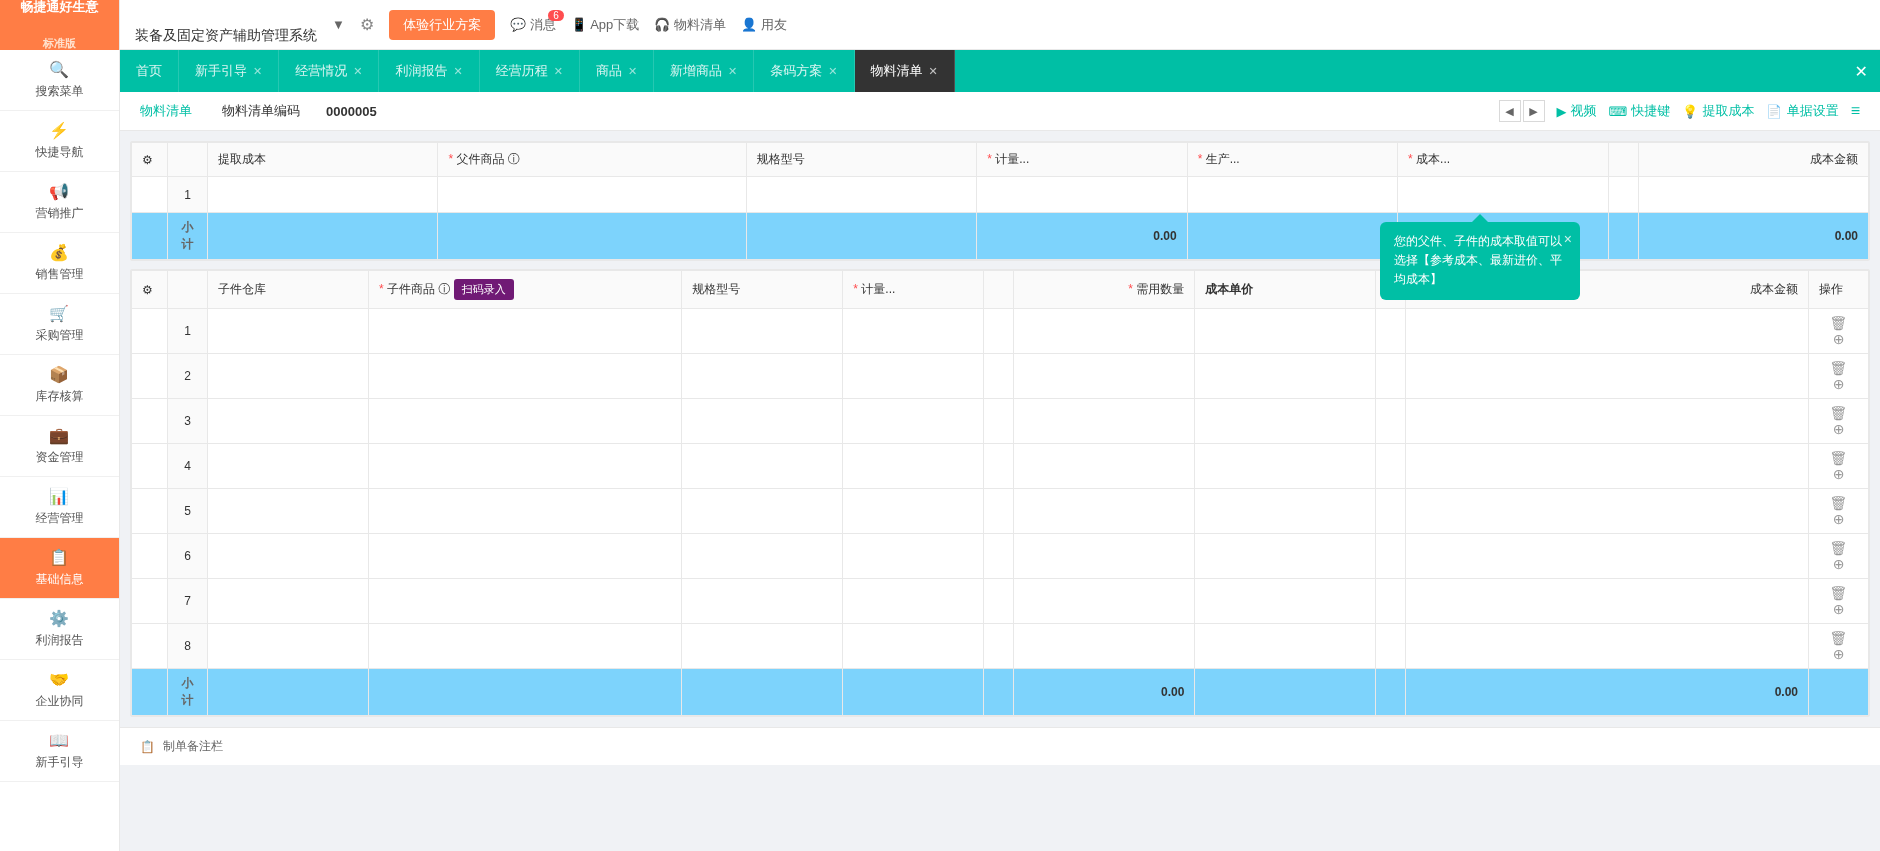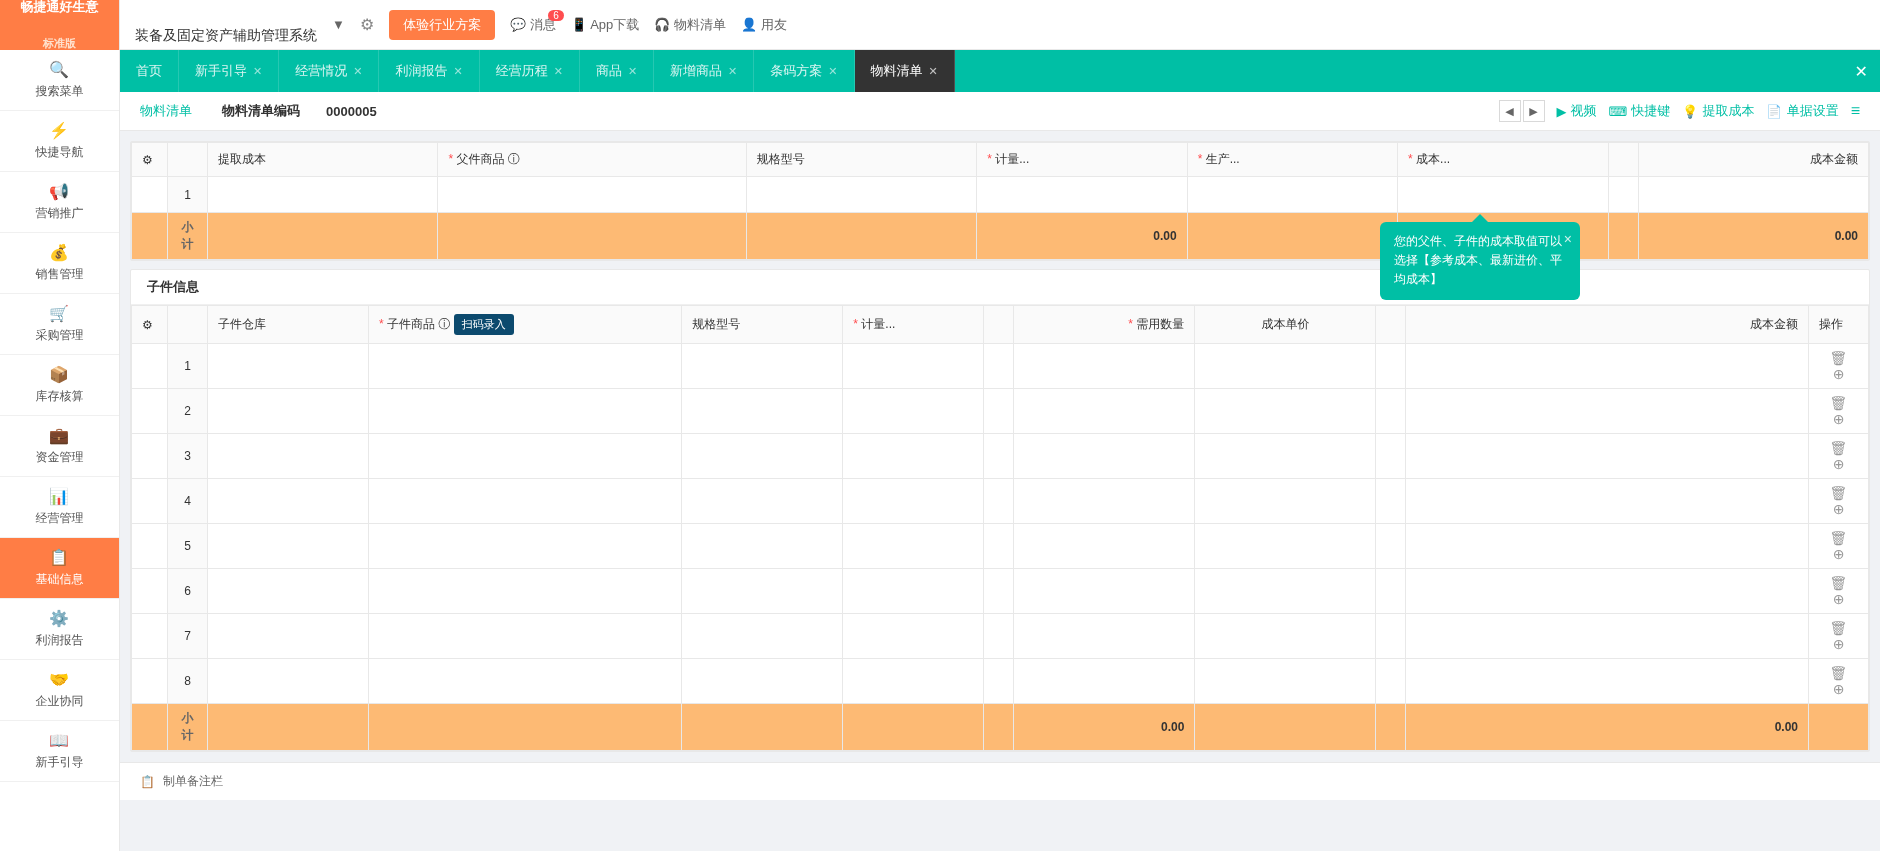--- a/index.html
+++ b/index.html
@@ -40,28 +40,28 @@
     .header-actions span { cursor: pointer; display: flex; align-items: center; gap: 4px; }
 
     
     .section { background: #fff; margin: 10px; border: 1px solid #e8e8e8; border-radius: 2px; }
     .section-title { padding: 8px 16px; font-size: 13px; font-weight: bold; color: #333; border-bottom: 1px solid #f0f0f0; }
 
     
     .data-table { width: 100%; border-collapse: collapse; font-size: 12px; }
     .data-table th { background: #fafafa; border: 1px solid #e8e8e8; padding: 8px 10px; color: #333; font-weight: normal; text-align: left; white-space: nowrap; }
     .data-table td { border: 1px solid #e8e8e8; padding: 6px 10px; color: #333; height: 36px; }
-    .data-table .subtotal { background: #fdba74; font-weight: bold; margin-left: 20px; }
+    .data-table .subtotal { background: #7dd3fc; font-weight: bold; margin-left: 20px; }
     .data-table .subtotal td { border-top: 1px solid #f0c080; }
     .required { color: #ff4d4f; }
     .col-num { width: 40px; text-align: center; color: #999; background: #fafafa; }
     .col-setting { width: 36px; text-align: center; }
     .col-actions { width: 60px; text-align: center; }
     .action-icon { cursor: pointer; color: #999; font-size: 14px; margin: 0 3px; }
-    .scan-btn { background: #0c4a6e; color: #fff; border: none; padding: 3px 8px; border-radius: 3px; cursor: pointer; font-size: 11px; text-align: center; }
+    .scan-btn { background: #701a75; color: #fff; border: none; padding: 3px 8px; border-radius: 3px; cursor: pointer; font-size: 11px; text-align: center; }
     .value-cell { text-align: right; padding-right: 15px; }
 
     
     .tooltip-box { position: absolute; background: #00bfa5; color: #fff; border-radius: 6px; padding: 10px 14px; font-size: 12px; width: 200px; line-height: 1.6; z-index: 100; top: 130px; right: 300px; }
     .tooltip-box::before { content: ''; position: absolute; top: -8px; left: 50%; transform: translateX(-50%); border: 8px solid transparent; border-bottom-color: #00bfa5; border-top: none; }
     .tooltip-close { position: absolute; top: 6px; right: 8px; cursor: pointer; color: rgba(255,255,255,0.8); font-size: 14px; }
 
     
     .nav-arrows { display: flex; align-items: center; gap: 2px; }
     .nav-arrow { width: 22px; height: 22px; border: 1px solid #d9d9d9; display: flex; align-items: center; justify-content: center; cursor: pointer; color: #666; font-size: 11px; background: #fff; }
@@ -197,21 +197,21 @@
     <span class="nav-close-all">✕</span>
   </div>
 
   <div class="content">
     <div class="page-content">
 
       <div class="page-header">
         <span class="breadcrumb">
           <span>物料清单</span>
         </span>
-        <span style="color:#333;margin-left:10px;font-weight:bold;">物料清单编码</span>
+        <span style="color:#333;margin-left:10px;">物料清单编码</span>
         <span style="color:#333;font-weight:bold;margin-left:6px;">0000005</span>
         <div class="header-actions">
           <div class="nav-arrows">
             <div class="nav-arrow">◀</div>
             <div class="nav-arrow">▶</div>
           </div>
           <span>
             <span>▶</span>
             <span>视频</span>
           </span>
@@ -275,35 +275,34 @@
               <td></td>
               <td></td>
               <td></td>
               <td class="value-cell" style="font-weight:bold;">0.00</td>
             </tr>
           </tbody>
         </table>
       </div>
 
       <div class="section" style="margin:8px 10px 10px 10px;">
-        <div class="section-title">子件信息</div>
         <table class="data-table">
           <thead>
             <tr>
               <th class="col-setting">⚙</th>
               <th style="width:40px;text-align:center;"></th>
               <th>子件仓库</th>
               <th><span class="required">*</span> 子件商品 ⓘ
                 <button class="scan-btn">扫码录入</button>
               </th>
               <th>规格型号</th>
               <th><span class="required">*</span> 计量...</th>
               <th style="width:30px;"></th>
               <th style="text-align:right;"><span class="required">*</span> 需用数量</th>
-              <th style="text-align:center;">成本单价</th>
+              <th style="text-align:left;font-weight:bold;">成本单价</th>
               <th style="width:30px;"></th>
               <th style="text-align:right;">成本金额</th>
               <th class="col-actions">操作</th>
             </tr>
           </thead>
           <tbody id="child-tbody">
           <tr>
       <td class="col-setting"></td>
       <td class="col-num">1</td>
       <td style="min-width:80px;"></td>

